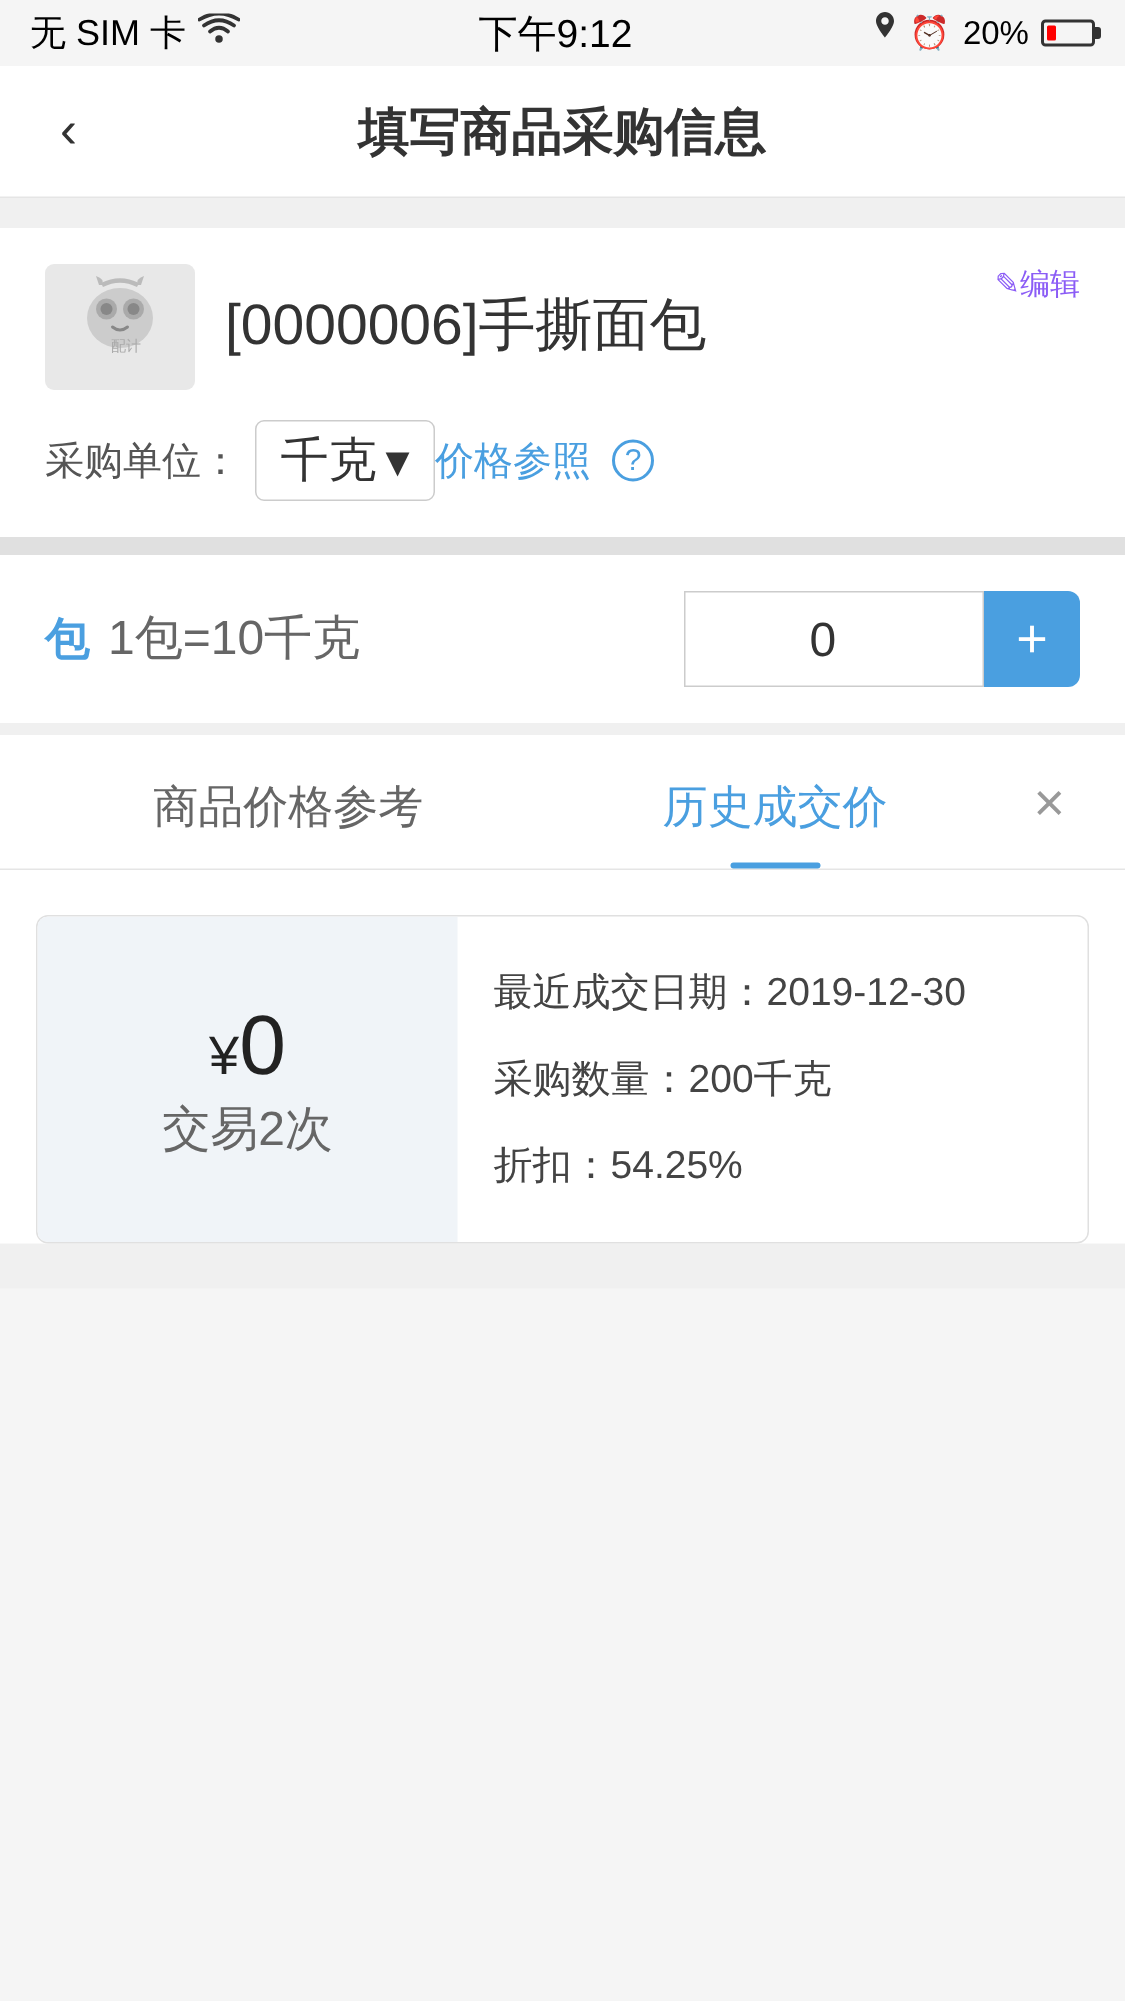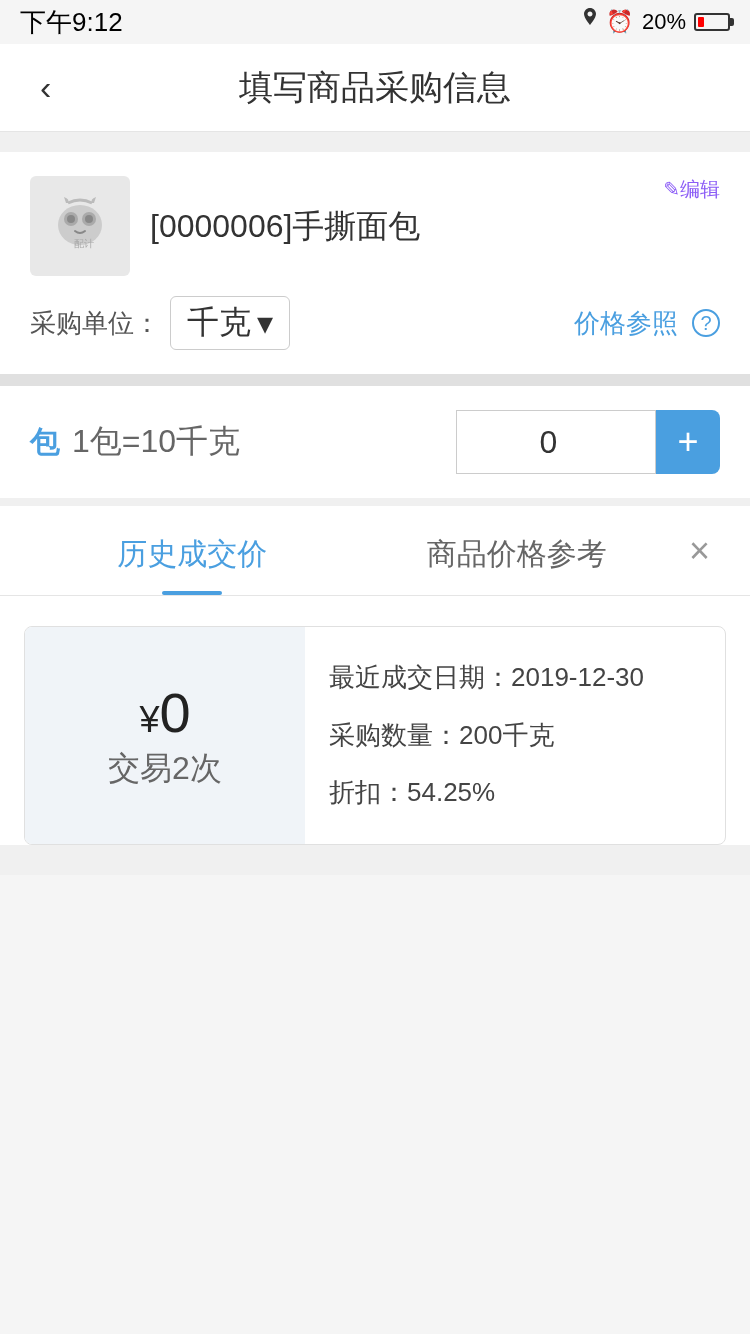--- a/index.html
+++ b/index.html
@@ -83,21 +83,21 @@
       font-size: 34px;
       color: #333;
       cursor: pointer;
       padding: 10px;
     }
     .nav-title {
       position: absolute;
       left: 50%;
       transform: translateX(-50%);
       font-size: 34px;
-      font-weight: 400;
+      font-weight: 700;
       color: #333;
     }
 
     
     .product-card {
       background: #fff;
       padding: 24px 30px;
       margin-top: 20px;
     }
     .product-header {
@@ -105,51 +105,49 @@
       align-items: flex-start;
       justify-content: space-between;
     }
     .product-left {
       display: flex;
       align-items: center;
       gap: 20px;
     }
     .product-thumbnail {
       width: 100px;
-      height: 100px;
+      height: 84px;
       background: #e8e8e8;
       border-radius: 6px;
       display: flex;
-      align-items: center;
       justify-content: center;
       flex-shrink: 0;
     }
     .owl-icon {
       font-size: 48px;
       color: #999;
     }
     .product-name {
-      font-size: 32px;
+      font-size: 38px;
       font-weight: 500;
       color: #333;
       line-height: 1.4;
     }
     .edit-link {
       color: #8b5cf6;
       font-size: 20px;
       display: flex;
       align-items: center;
       gap: 4px;
       white-space: nowrap;
       cursor: pointer;
     }
     .product-unit-row {
       display: flex;
       align-items: center;
-      justify-content: space-between;
       margin-top: 20px;
     }
     .unit-label {
       font-size: 26px;
       color: #555;
       display: flex;
       align-items: center;
       gap: 10px;
     }
     .unit-selector {
@@ -321,20 +319,32 @@
     
     .main-content {
       background: #f5f5f5;
       min-height: 600px;
     }
   </style>
 </head>
 <body>
 
 <div class="status-bar">
+  <div class="status-left">
+    <span>无 SIM 卡</span>
+    <span>
+      <svg width="28" height="20" viewBox="0 0 28 20">
+        <path d="M14 16 Q14 16 14 16" fill="#333"></path>
+        <circle cx="14" cy="17" r="2.5" fill="#333"></circle>
+        <path d="M8 12 Q14 7 20 12" fill="none" stroke="#333" stroke-width="2.5" stroke-linecap="round"></path>
+        <path d="M4 8 Q14 1 24 8" fill="none" stroke="#333" stroke-width="2.5" stroke-linecap="round"></path>
+        <path d="M1 4 Q14 -4 27 4" fill="none" stroke="#333" stroke-width="2.5" stroke-linecap="round"></path>
+      </svg>
+    </span>
+  </div>
   <div class="status-center">下午9:12</div>
   <div class="status-right">
     <span>
       <svg width="18" height="22" viewBox="0 0 18 22" fill="#333">
         <path d="M9 0C5.69 0 3 2.69 3 6c0 4 6 11 6 11s6-7 6-11c0-3.31-2.69-6-6-6zm0 8.5c-1.38 0-2.5-1.12-2.5-2.5S7.62 3.5 9 3.5s2.5 1.12 2.5 2.5S10.38 8.5 9 8.5z"></path>
       </svg>
     </span>
     <span>⏰</span>
     <span>20%</span>
     <div class="battery-icon">
@@ -394,25 +404,25 @@
     <span class="qty-unit-text">1包=10千克</span>
   </div>
   <div class="qty-controls">
     <input class="qty-input" type="number" value="0" style="">
     <button class="qty-btn">+</button>
   </div>
 </div>
 
 <div class="tabs-panel">
   <div class="tabs-header">
+    <div class="tab-item">
+      <span>商品价格参考</span>
+    </div>
     <div class="tab-item active">
       <span>历史成交价</span>
-    </div>
-    <div class="tab-item">
-      <span>商品价格参考</span>
     </div>
     <span class="tab-close">×</span>
   </div>
 
   <div class="history-card">
     <div class="history-left">
       <div class="history-price">
         <span class="history-price-symbol">¥</span><span>0</span>
       </div>
       <div class="history-trades">交易2次</div>

